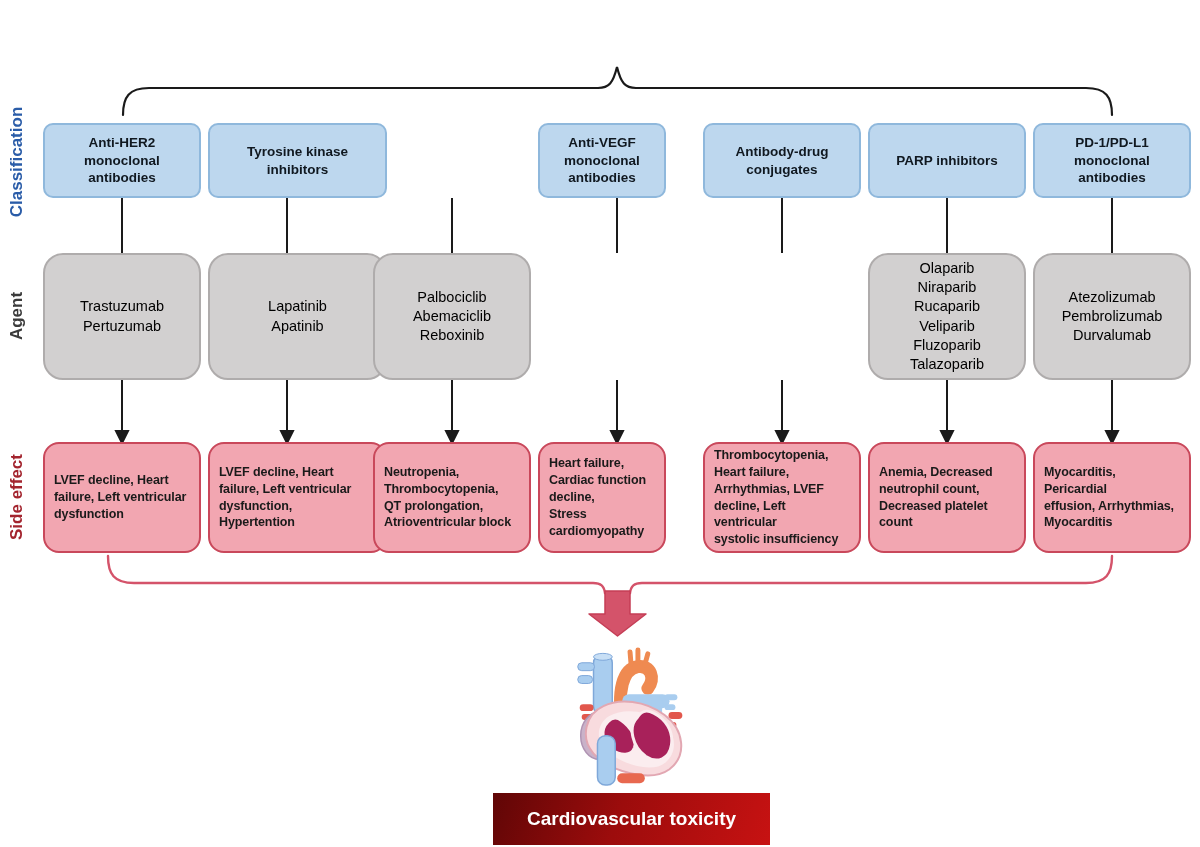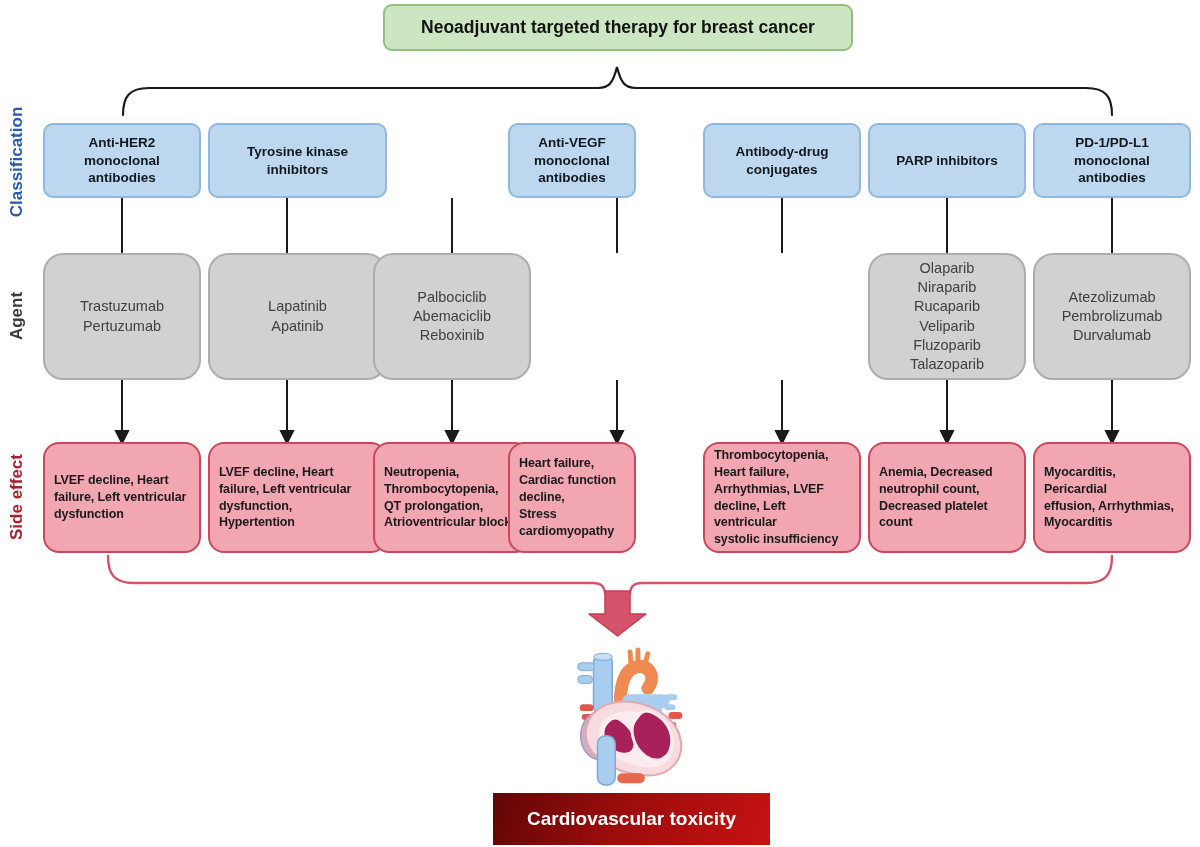--- a/index.html
+++ b/index.html
@@ -29,29 +29,29 @@
     align-items:center; justify-content:center; text-align:center;
     white-space:pre-line;
   }
   .row-class {
     top:123px; height:75px; background:#BDD7EE; border:2px solid #8FB8DC;
     border-radius:10px; font-weight:bold; font-size:13.5px; line-height:1.32; color:#101820;
     padding:2px 4px;
   }
   .row-agent {
     top:253px; height:127px; background:#D2D0D0; border:2px solid #AFACAC;
-    border-radius:20px; font-size:14.5px; line-height:1.32; color:#404040; padding:2px 4px;
+    border-radius:20px; font-size:14.5px; line-height:1.32; color:#000000; padding:2px 4px;
   }
   .row-se {
     top:442px; height:111px; background:#F2A6B1; border:2px solid #C9485B;
     border-radius:16px; font-size:12.5px; font-weight:600; line-height:1.35; color:#1a1a1a;
     justify-content:flex-start; text-align:left; padding:8px 9px; letter-spacing:-0.1px;
   }
   .c0{left:43px;width:158px} .c1{left:208px;width:179px} .c2{left:373px;width:158px}
-  .c3{left:508px;width:128px} .c4{left:703px;width:158px} .c5{left:868px;width:158px}
+  .c3{left:538px;width:128px} .c4{left:703px;width:158px} .c5{left:868px;width:158px}
   .c6{left:1033px;width:158px}
 
   .heart-svg { position:absolute; left:558px; top:645px; width:148px; height:148px; }
 
   .outcome-box {
     position:absolute; left:493px; top:793px; width:277px; height:52px;
     background:linear-gradient(110deg,#600606 0%,#9c0c0c 45%,#c71212 100%);
     color:#ffffff; font-weight:bold; font-size:19px;
     display:flex; align-items:center; justify-content:center;
   }
@@ -90,23 +90,20 @@
         <polygon points="941,431 953,431 947,443"></polygon>
       <line x1="1112" y1="380" x2="1112" y2="433"></line>
         <polygon points="1106,431 1118,431 1112,443"></polygon>
     </g>
 
     <path d="M 108,556 C 108,574 114,583 134,583 L 593,583 C 601,583 604,586 605,593 L 630,593 C 631,586 634,583 642,583 L 1086,583 C 1106,583 1112,574 1112,556" fill="none" stroke="#D4536A" stroke-width="2.4" stroke-linecap="round"></path>
 
     <polygon points="605,591 630,591 630,614 646,614 617.5,636 589,614 605,614" fill="#D4536A" stroke="#C53E56" stroke-width="1.5" stroke-linejoin="round"></polygon>
   </svg>
 
-  <div class="title-box">
-    <span>Neoadjuvant targeted therapy for breast cancer</span>
-  </div>
 
   <div class="side-label lbl-class">Classification</div>
   <div class="side-label lbl-agent">Agent</div>
   <div class="side-label lbl-se">Side effect</div>
 
   <div class="box row-class c0"><span>Anti-HER2
 monoclonal
 antibodies</span></div>
   <div class="box row-class c1"><span>Tyrosine kinase
 inhibitors</span></div>

